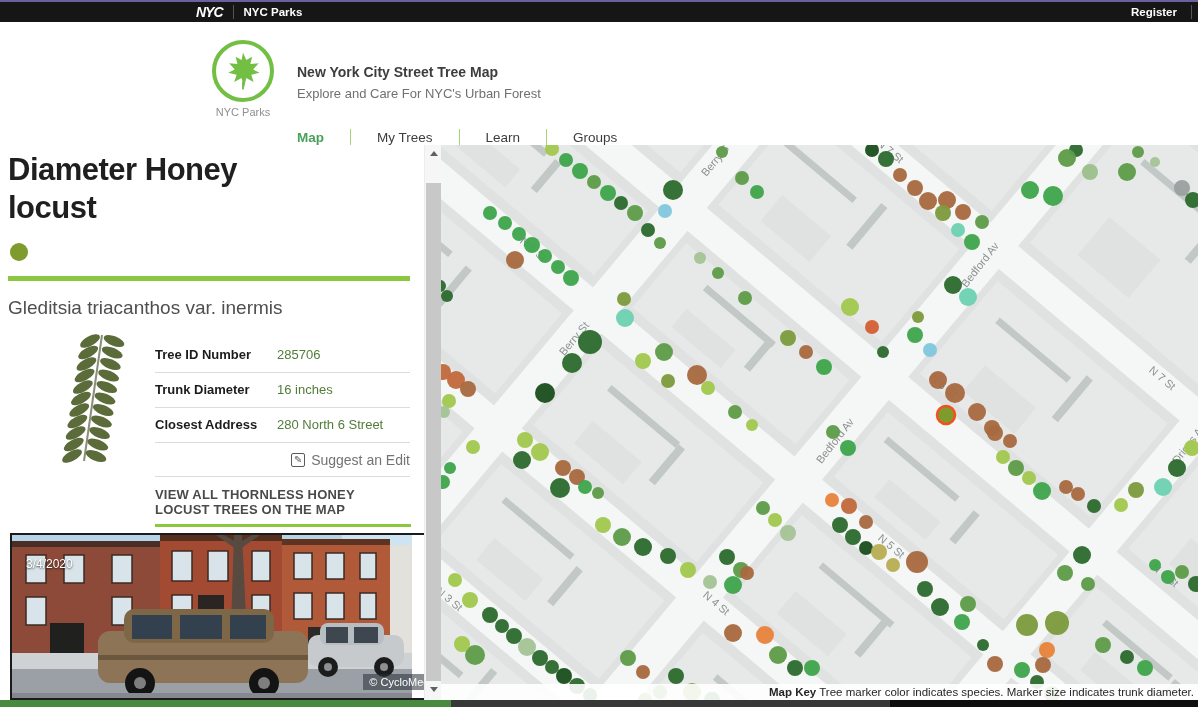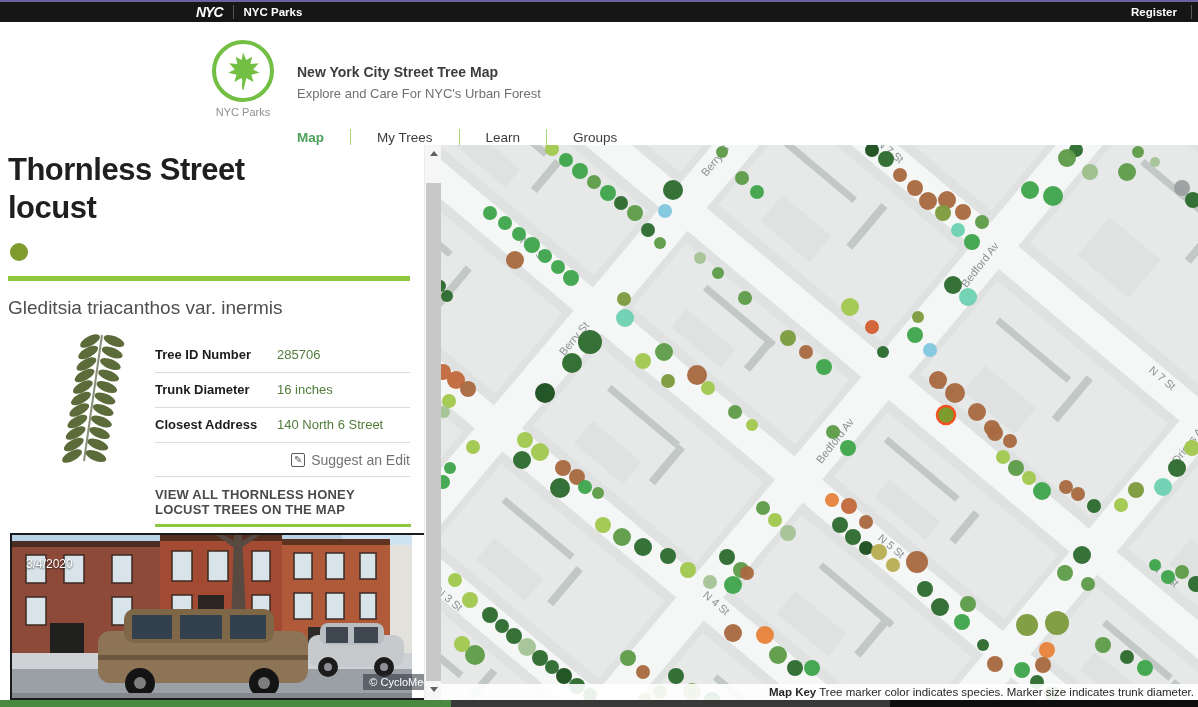--- a/index.html
+++ b/index.html
@@ -95,21 +95,21 @@
     <span class="nav-item">My Trees</span>
     <span class="nav-sep"></span>
     <span class="nav-item">Learn</span>
     <span class="nav-sep"></span>
     <span class="nav-item">Groups</span>
   </div>
 </div>
 
 <div class="panel">
   <div class="tree-title">
-    <div>Thornless Street</div>
+    <div>Diameter Honey</div>
     <div>locust</div>
   </div>
   <div class="species-dot"></div>
   <div class="green-rule"></div>
   <div class="sci-name">Gleditsia triacanthos var. inermis</div>
 
   <div class="leaf-box">
     <svg id="leaf-svg" width="110" height="135" viewBox="0 0 110 135">
         <g>
           <line x1="62" y1="4" x2="44" y2="130" stroke="#8a8f7a" stroke-width="2"></line>
@@ -143,21 +143,21 @@
     <div class="detail-row">
       <span class="detail-label">Tree ID Number</span>
       <span class="detail-value">285706</span>
     </div>
     <div class="detail-row">
       <span class="detail-label">Trunk Diameter</span>
       <span class="detail-value">16 inches</span>
     </div>
     <div class="detail-row">
       <span class="detail-label">Closest Address</span>
-      <span class="detail-value">140 North 6 Street</span>
+      <span class="detail-value">280 North 6 Street</span>
     </div>
     <div class="suggest-row">
       <span class="suggest-icon">✎</span>
       <span class="suggest-label">Suggest an Edit</span>
     </div>
   </div>
 
   <div class="view-all">VIEW ALL THORNLESS HONEY LOCUST TREES ON THE MAP</div>
 
   <div class="photo">

